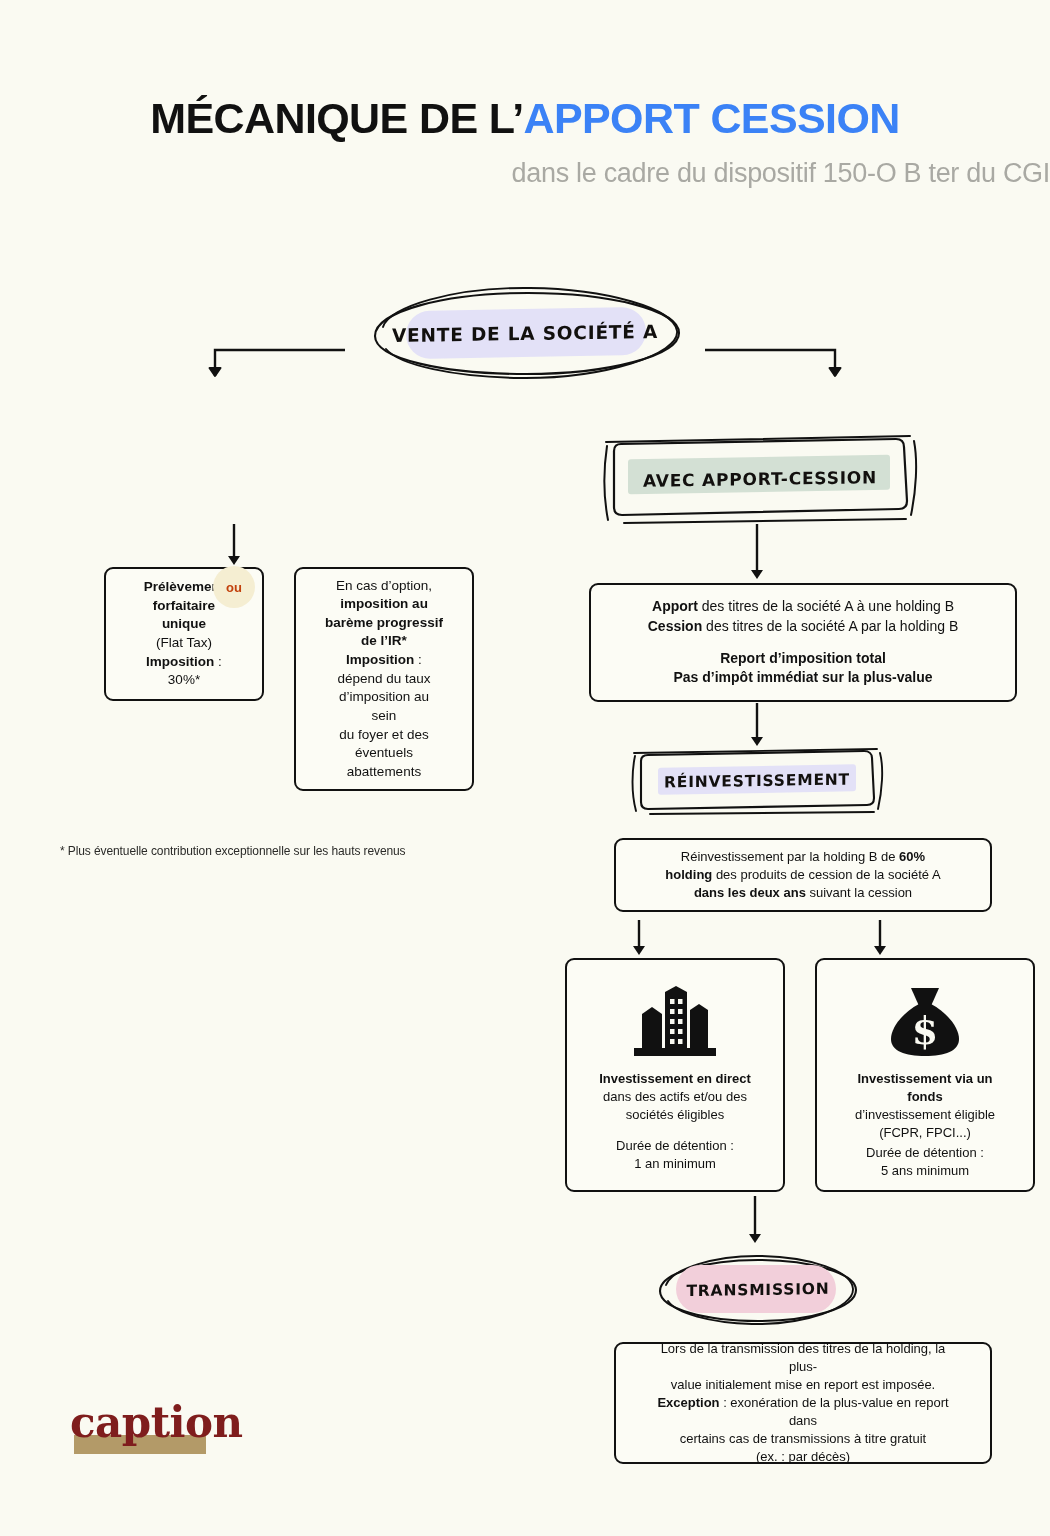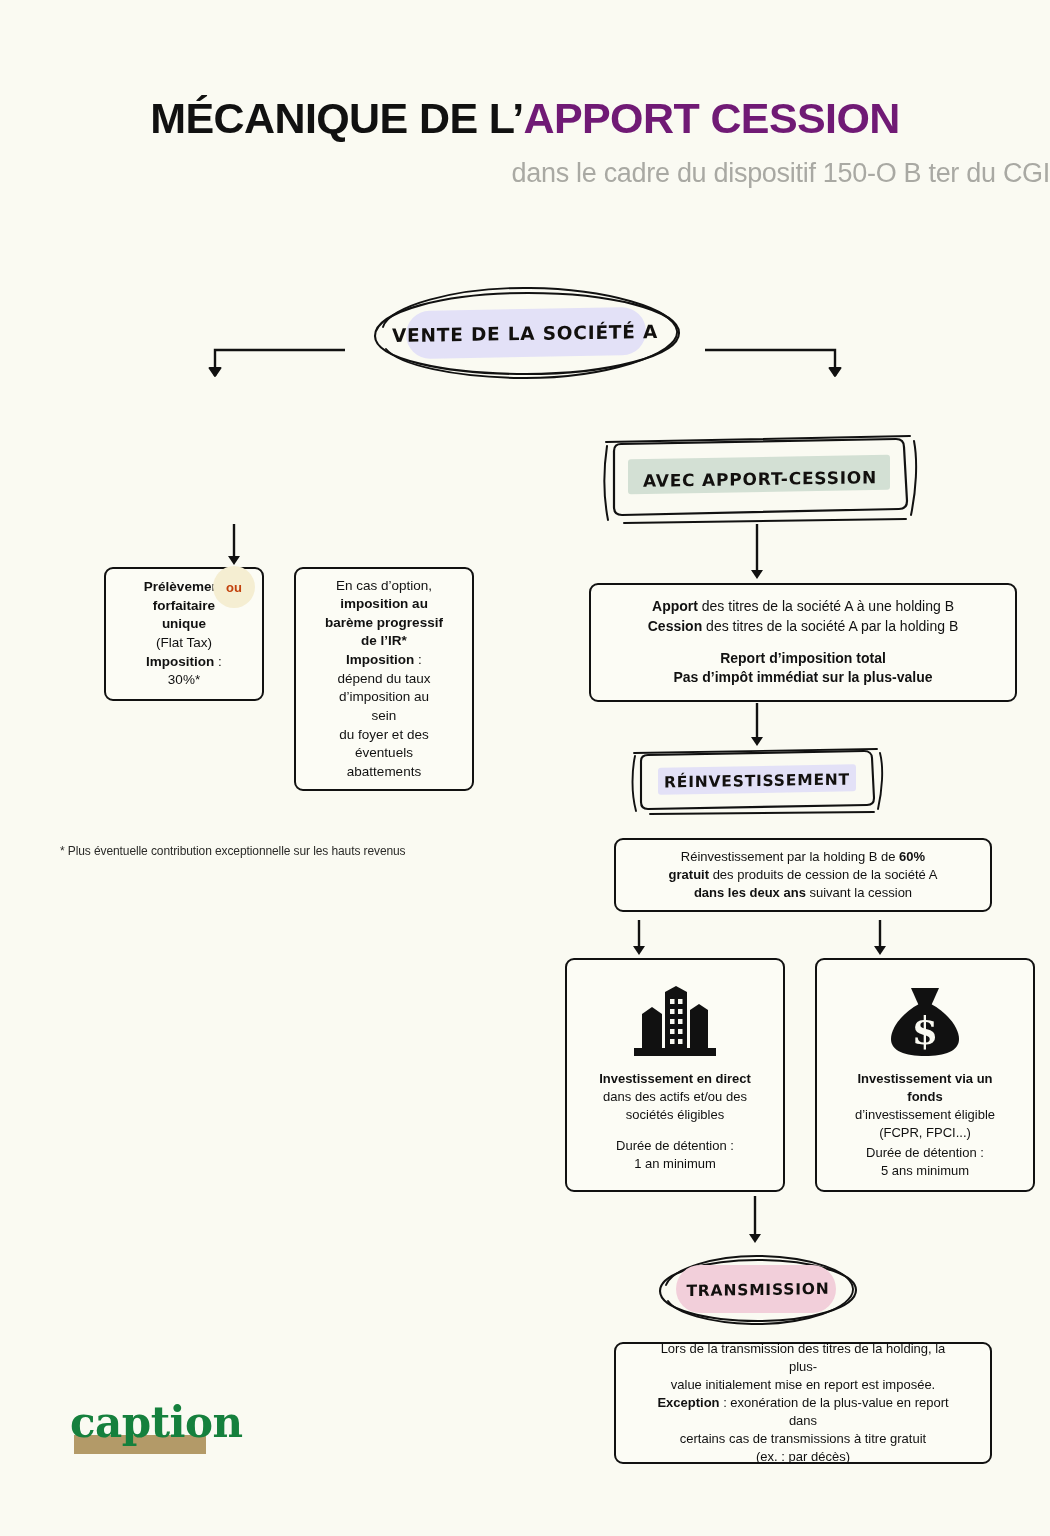--- a/index.html
+++ b/index.html
@@ -18,21 +18,21 @@
   .header { text-align: center; padding-top: 96px; }
 
   .title {
     font-size: 43px;
     font-weight: bold;
     letter-spacing: -0.6px;
     line-height: 1.05;
     color: #111111;
     white-space: nowrap;
   }
-  .title .gold { color: #701a75; }
+  .title .gold { color: #3b82f6; }
 
   .subtitle {
     margin-top: 17px;
     font-size: 27px;
     color: #a9a9a3;
     letter-spacing: -0.3px;
     font-weight: 500;
     text-align: right;
   }
 
@@ -114,21 +114,21 @@
     position: absolute;
     left: 4px; top: 37px;
     width: 132px; height: 19px;
     background: #b39a68;
   }
   .logo-text {
     position: relative;
     font-family: "DejaVu Serif", serif;
     font-weight: bold;
     font-size: 42px;
-    color: #15803d;
+    color: #7f1d1d;
     letter-spacing: -0.5px;
     z-index: 2;
   }
 
   
   .conn { position: absolute; overflow: visible; }
 </style>
 </head>
 <body>
 
@@ -223,21 +223,21 @@
     <div class="hl" style="left:30px; top:18px; width:198px; height:27px; background:#e3e1f7; transform:skewY(-1deg);"></div>
     <svg width="258" height="66" viewBox="0 0 258 66">
       <path d="M13,13 C13,9 16,7 20,7 L236,3 C241,3 244,6 244,10 L246,50 C246,55 243,57 239,57 L20,61 C15,61 13,58 13,54 Z" fill="none" stroke="#111" stroke-width="2.1" stroke-linejoin="round"></path>
       <path d="M6,5 L249,1 M252,5 C256,20 254,43 250,61 M246,64 L22,66 M8,63 C3,44 4,22 7,8" fill="none" stroke="#111" stroke-width="1.9" stroke-linecap="round"></path>
     </svg>
     <div class="sketch-text" style="font-size:15.5px;">RÉINVESTISSEMENT</div>
   </div>
 
   <div class="box" style="left:568px; top:838px; width:378px; height:74px; font-size:13px;">
     <p><span>Réinvestissement par la holding B de </span><span class="b">60%</span></p>
-    <p><span class="b">gratuit</span><span> des produits de cession de la société A</span></p>
+    <p><span class="b">holding</span><span> des produits de cession de la société A</span></p>
     <p><span class="b">dans les deux ans</span><span> suivant la cession</span></p>
   </div>
 
   <svg class="conn" style="left:630px; top:920px; width:260px; height:42px;">
     <path d="M9,0 L9,28" fill="none" stroke="#111" stroke-width="2.4"></path>
     <path d="M9,35 l-6,-9 h12 Z" fill="#111"></path>
     <path d="M250,0 L250,28" fill="none" stroke="#111" stroke-width="2.4"></path>
     <path d="M250,35 l-6,-9 h12 Z" fill="#111"></path>
   </svg>
 

